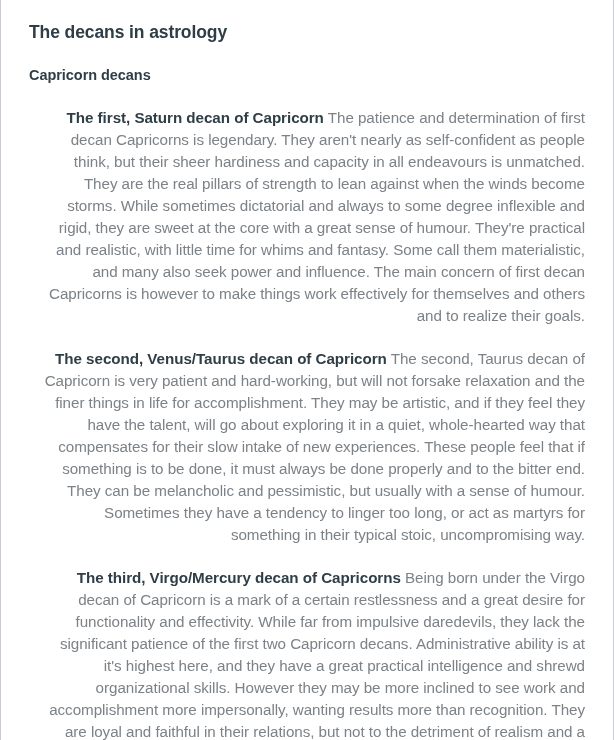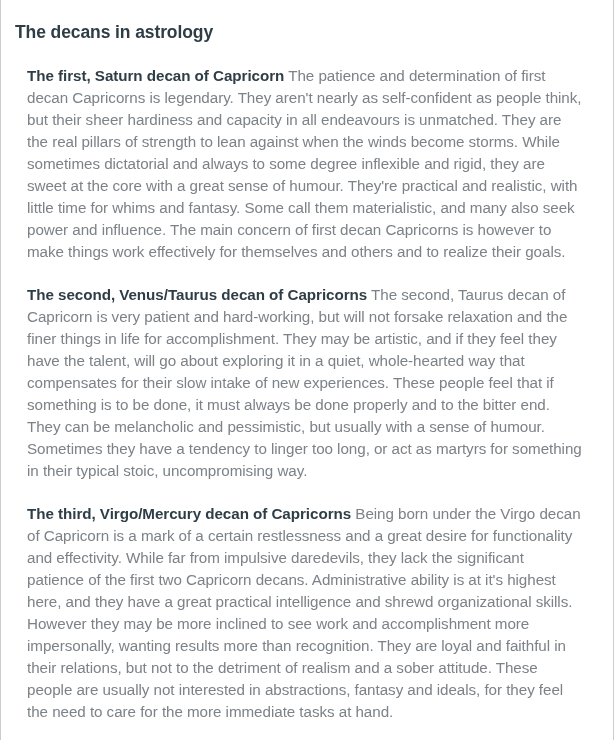--- a/index.html
+++ b/index.html
@@ -13,21 +13,21 @@
     font-family: "Liberation Sans", sans-serif;
     -webkit-font-smoothing: antialiased;
   }
   .page {
     width: 614px;
     height: 740px;
     box-sizing: border-box;
     background: #ffffff;
     border-left: 1px solid #c9cdd1;
     border-right: 1px solid #c9cdd1;
-    padding: 20px 28px 0 14px;
+    padding: 20px 28px 0 28px;
     overflow: hidden;
   }
   .doc-title {
     font-size: 17.5px;
     font-weight: bold;
     color: #2f3e46;
     letter-spacing: -0.1px;
     margin: 0 0 0 0;
     line-height: 24px;
   }
@@ -37,46 +37,47 @@
     color: #2f3e46;
     margin: 20px 0 0 0;
     line-height: 22px;
     letter-spacing: -0.05px;
   }
   .para {
     font-size: 15.2px;
     line-height: 22px;
     color: #7c8287;
     margin: 21px 0 0 12px;
-    text-align: left;
+    text-align: right;
     letter-spacing: -0.05px;
   }
   .lead {
     font-weight: bold;
     color: #2f3e46;
   }
   .body-text {
     color: #7c8287;
   }
 </style>
 </head>
 <body>
 
 <div class="page">
 
   <h1 class="doc-title">The decans in astrology</h1>
 
+  <h2 class="section-heading">Capricorn decans</h2>
 
   <p class="para">
     <span class="lead">The first, Saturn decan of Capricorn</span>
     <span class="body-text">The patience and determination of first decan Capricorns is legendary. They aren't nearly as self-confident as people think, but their sheer hardiness and capacity in all endeavours is unmatched. They are the real pillars of strength to lean against when the winds become storms. While sometimes dictatorial and always to some degree inflexible and rigid, they are sweet at the core with a great sense of humour. They're practical and realistic, with little time for whims and fantasy. Some call them materialistic, and many also seek power and influence. The main concern of first decan Capricorns is however to make things work effectively for themselves and others and to realize their goals.</span>
   </p>
 
   <p class="para">
-    <span class="lead">The second, Venus/Taurus decan of Capricorns</span>
+    <span class="lead">The second, Venus/Taurus decan of Capricorn</span>
     <span class="body-text">The second, Taurus decan of Capricorn is very patient and hard-working, but will not forsake relaxation and the finer things in life for accomplishment. They may be artistic, and if they feel they have the talent, will go about exploring it in a quiet, whole-hearted way that compensates for their slow intake of new experiences. These people feel that if something is to be done, it must always be done properly and to the bitter end. They can be melancholic and pessimistic, but usually with a sense of humour. Sometimes they have a tendency to linger too long, or act as martyrs for something in their typical stoic, uncompromising way.</span>
   </p>
 
   <p class="para">
     <span class="lead">The third, Virgo/Mercury decan of Capricorns</span>
     <span class="body-text">Being born under the Virgo decan of Capricorn is a mark of a certain restlessness and a great desire for functionality and effectivity. While far from impulsive daredevils, they lack the significant patience of the first two Capricorn decans. Administrative ability is at it's highest here, and they have a great practical intelligence and shrewd organizational skills. However they may be more inclined to see work and accomplishment more impersonally, wanting results more than recognition. They are loyal and faithful in their relations, but not to the detriment of realism and a sober attitude. These people are usually not interested in abstractions, fantasy and ideals, for they feel the need to care for the more immediate tasks at hand.</span>
   </p>
 
 </div>
 

